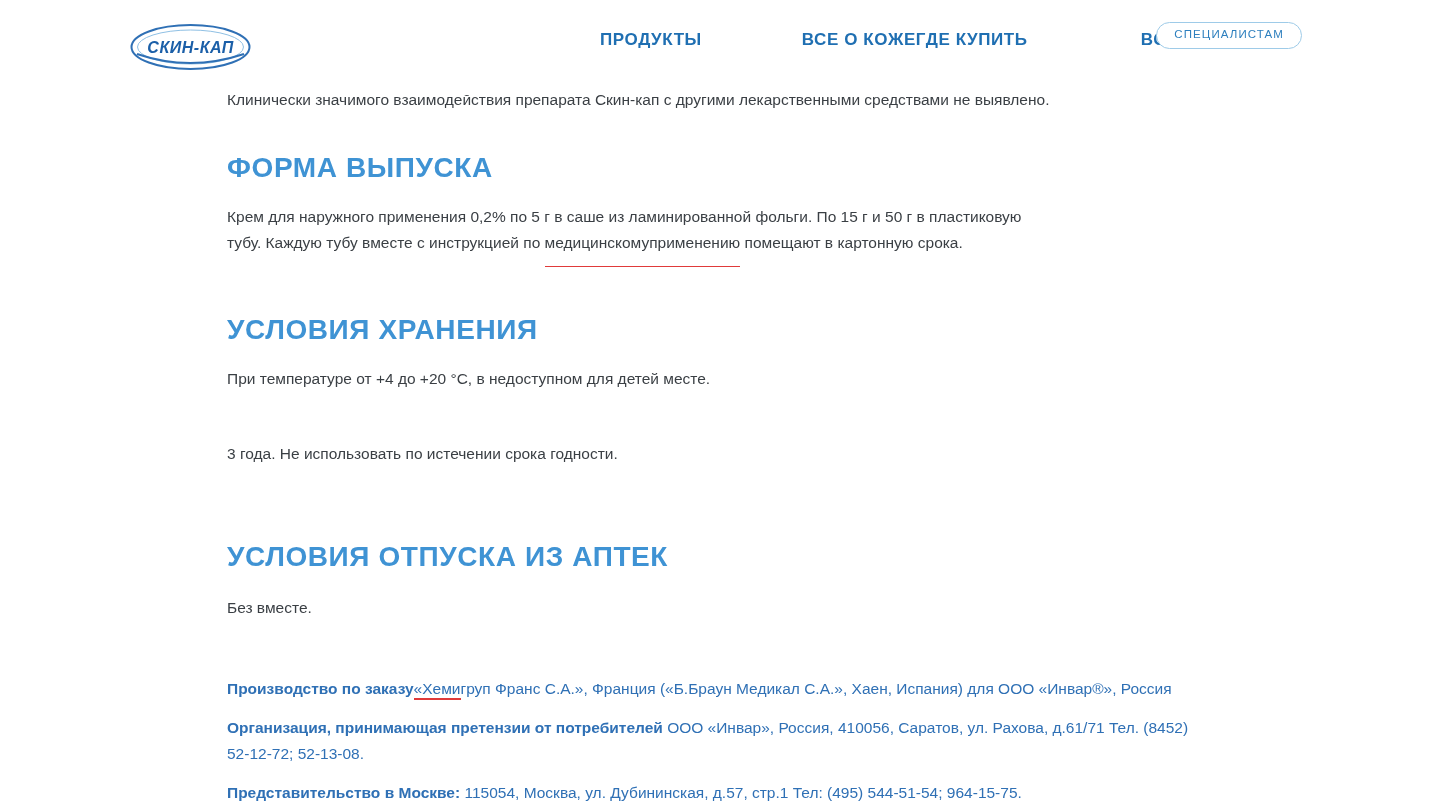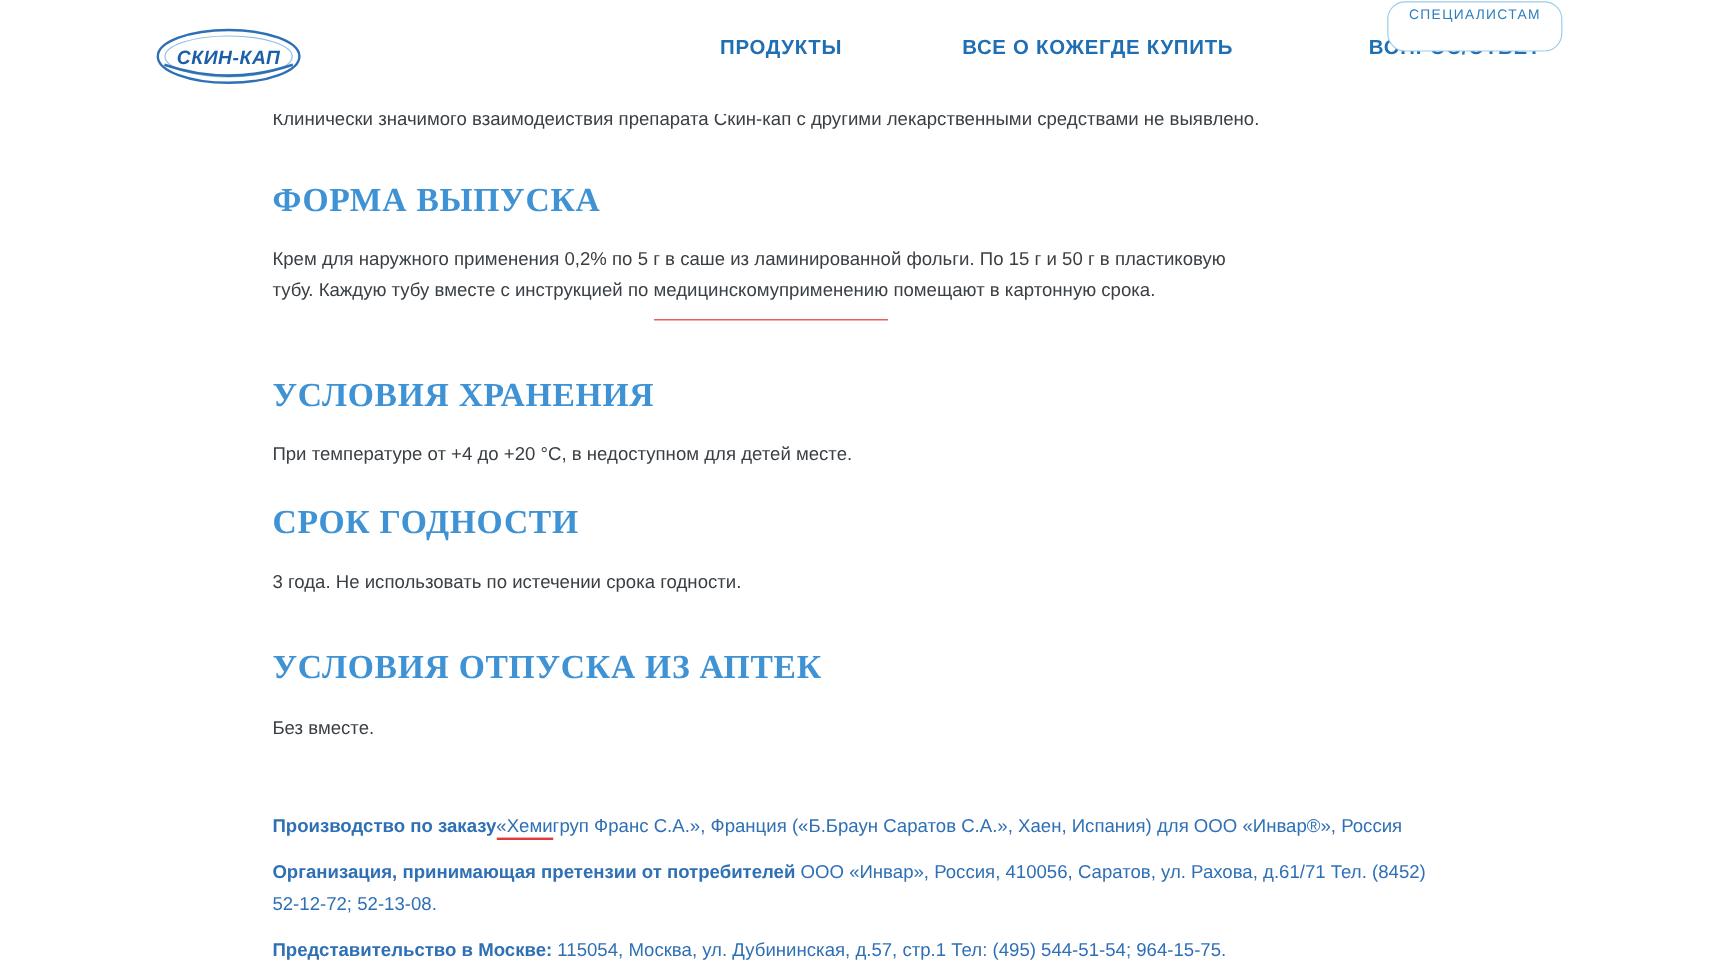--- a/index.html
+++ b/index.html
@@ -37,28 +37,28 @@
     text-transform: uppercase;
     text-decoration: none;
     white-space: nowrap;
     cursor: pointer;
   }
   .nav-item.i0 { margin-right: 100px; }
   .nav-item.i1 { }
   .nav-item.i2 { margin-right: 113px; }
 
   .spec-btn {
-    position: absolute; right: 134px; top: 1px;
+    position: absolute; right: 134px; top: 22px;
     border: 1px solid #9ecbe8;
     border-radius: 15px;
     color: #2d7fbe;
     font-size: 11.5px;
     letter-spacing: 1.1px;
     text-transform: uppercase;
-    padding: 5px 17px 23px 17px;
+    padding: 5px 17px 8px 17px;
     background: #fff;
     cursor: pointer;
     white-space: nowrap;
   }
 
   
   .content {
     position: absolute;
     left: 0; top: 95px;
     width: 1436px;
@@ -74,21 +74,21 @@
   }
   .lead { position: absolute; top: -8px; left: 0; width: 900px; }
 
   h2.section {
     margin: 0;
     color: #3f93d4;
     font-size: 28px;
     font-weight: 600;
     letter-spacing: 0.6px;
     text-transform: uppercase;
-    font-family: Liberation Serif, serif;
+    font-family: Liberation Sans, sans-serif;
   }
 
   .blk { position: absolute; left: 0; }
 
   a.inline-link {
     color: #3a3f44;
     text-decoration: none;
     border-bottom: 1.5px solid #e03a3a;
     padding-bottom: 15px;
     cursor: pointer;
@@ -139,32 +139,31 @@
         <h2 class="section">ФОРМА ВЫПУСКА</h2>
         <p class="body" style="margin-top:20px; width:830px;"><span>Крем для наружного применения 0,2% по 5 г в саше из ламинированной фольги. По 15 г и 50 г в пластиковую тубу. Каждую тубу вместе с инструкцией по </span><a class="inline-link" href="#">медицинскомуприменению</a><span> помещают в картонную срока.</span></p>
       </div>
 
       <div class="blk" style="top:219px;">
         <h2 class="section">УСЛОВИЯ ХРАНЕНИЯ</h2>
         <p class="body" style="margin-top:20px;">При температуре от +4 до +20 °C, в недоступном для детей месте.</p>
       </div>
 
       <div class="blk" style="top:325px;">
-        <h2 class="section">СРОК ГОДНОСТИ</h2>
         <p class="body" style="margin-top:21px;text-align:right;">3 года. Не использовать по истечении срока годности.</p>
       </div>
 
       <div class="blk" style="top:446px;">
         <h2 class="section">УСЛОВИЯ ОТПУСКА ИЗ АПТЕК</h2>
         <p class="body" style="margin-top:22px;">Без вместе.</p>
       </div>
 
       <div class="blk" style="top:581px; width:990px;">
 
-        <div class="foot-line"><b>Производство по заказу</b><a class="red-link u-red" href="#">«Хеми</a><span class="plain">груп Франс С.А.», Франция («Б.Браун Саратов С.А.», Хаен, Испания) для ООО «Инвар®», Россия</span></div>
+        <div class="foot-line"><b>Производство по заказу</b><a class="red-link u-red" href="#">«Хеми</a><span class="plain">груп Франс С.А.», Франция («Б.Браун Медикал С.А.», Хаен, Испания) для ООО «Инвар®», Россия</span></div>
 
         <div class="foot-line" style="margin-top:13px; width:985px;"><b>Организация, принимающая претензии от потребителей</b><span class="plain"> ООО «Инвар», Россия, 410056, Саратов, ул. Рахова, д.61/71 Тел. (8452) 52-12-72; 52-13-08.</span></div>
 
         <div class="foot-line" style="margin-top:13px;"><b>Представительство в Москве:</b><span class="plain"> 115054, Москва, ул. Дубининская, д.57, стр.1 Тел: (495) 544-51-54; 964-15-75.</span></div>
       </div>
 
     </div>
   </div>
 
 </div>

